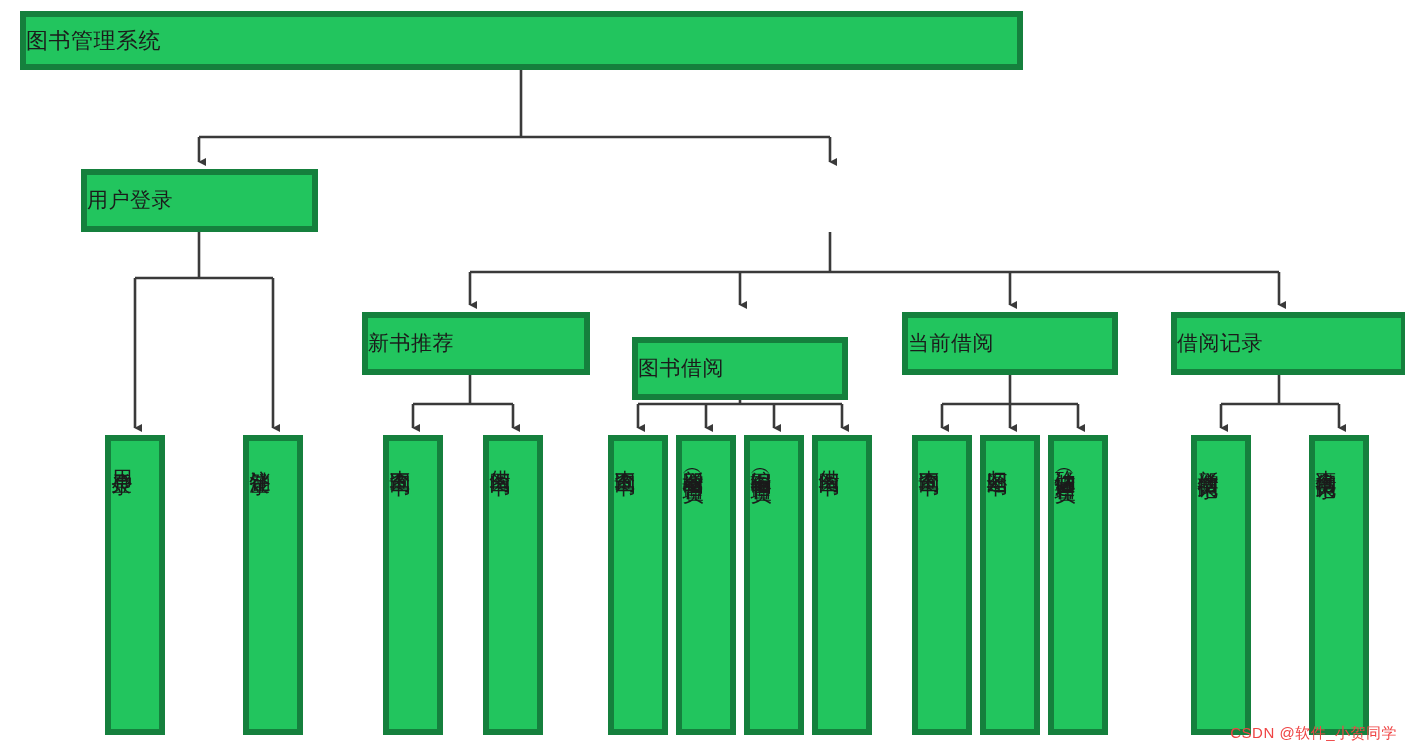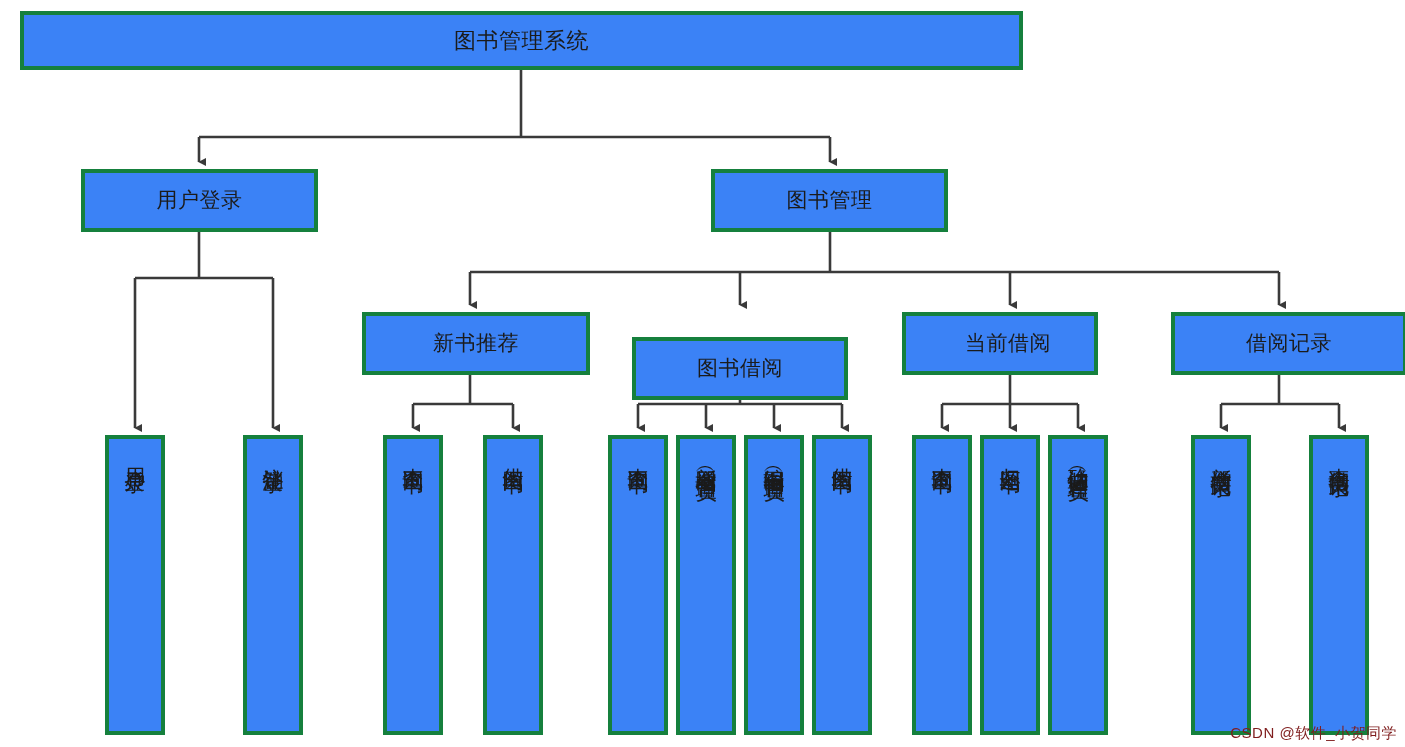--- a/index.html
+++ b/index.html
@@ -23,25 +23,24 @@
     position: absolute;
     left: 0;
     top: 0;
     width: 1405px;
     height: 747px;
     pointer-events: none;
   }
   .node {
     position: absolute;
     box-sizing: border-box;
-    background: #3b82f6;
-    border: 4px solid #15803d;
+    background: #22c55e;
+    border: 6px solid #15803d;
     display: flex;
     align-items: center;
-    justify-content: center;
     color: #1b1b1b;
   }
   .node .label {
     display: block;
     text-align: center;
     line-height: 1.18;
     letter-spacing: 0.5px;
   }
   .node.horiz .label {
     writing-mode: horizontal-tb;
@@ -58,21 +57,21 @@
     line-height: 1.05;
     letter-spacing: 2px;
     white-space: nowrap;
   }
   .node.root .label { font-size: 22px; }
   .watermark {
     position: absolute;
     right: 8px;
     bottom: 4px;
     font-size: 15px;
-    color: #7f1d1d;
+    color: #ef4444;
     letter-spacing: 0.5px;
     white-space: nowrap;
   }
 </style>
 </head>
 <body>
 
 <div id="diagram-root">
 
   <svg class="wires" viewBox="0 0 1405 747" xmlns="http://www.w3.org/2000/svg">
@@ -125,31 +124,28 @@
     </g>
   </svg>
 
   <div class="node horiz root" style="left:20px; top:11px; width:1003px; height:59px;">
     <span class="label">图书管理系统</span>
   </div>
 
   <div class="node horiz" style="left:81px; top:169px; width:237px; height:63px;">
     <span class="label">用户登录</span>
   </div>
-  <div class="node horiz" style="left:711px; top:169px; width:237px; height:63px;">
-    <span class="label">图书管理</span>
-  </div>
 
   <div class="node horiz" style="left:362px; top:312px; width:228px; height:63px;">
     <span class="label">新书推荐</span>
   </div>
   <div class="node horiz" style="left:632px; top:312px; width:216px; height:63px;margin-top:25px;">
     <span class="label">图书借阅</span>
   </div>
-  <div class="node horiz" style="left:902px; top:312px; width:196px; height:63px;padding-left:16px;">
+  <div class="node horiz" style="left:902px; top:312px; width:216px; height:63px;">
     <span class="label">当前借阅</span>
   </div>
   <div class="node horiz" style="left:1171px; top:312px; width:236px; height:63px;">
     <span class="label">借阅记录</span>
   </div>
 
   <div class="node vert" style="left:105px; top:435px; width:60px; height:300px;">
     <span class="label">用户登录</span>
   </div>
   <div class="node vert" style="left:243px; top:435px; width:60px; height:300px;">

